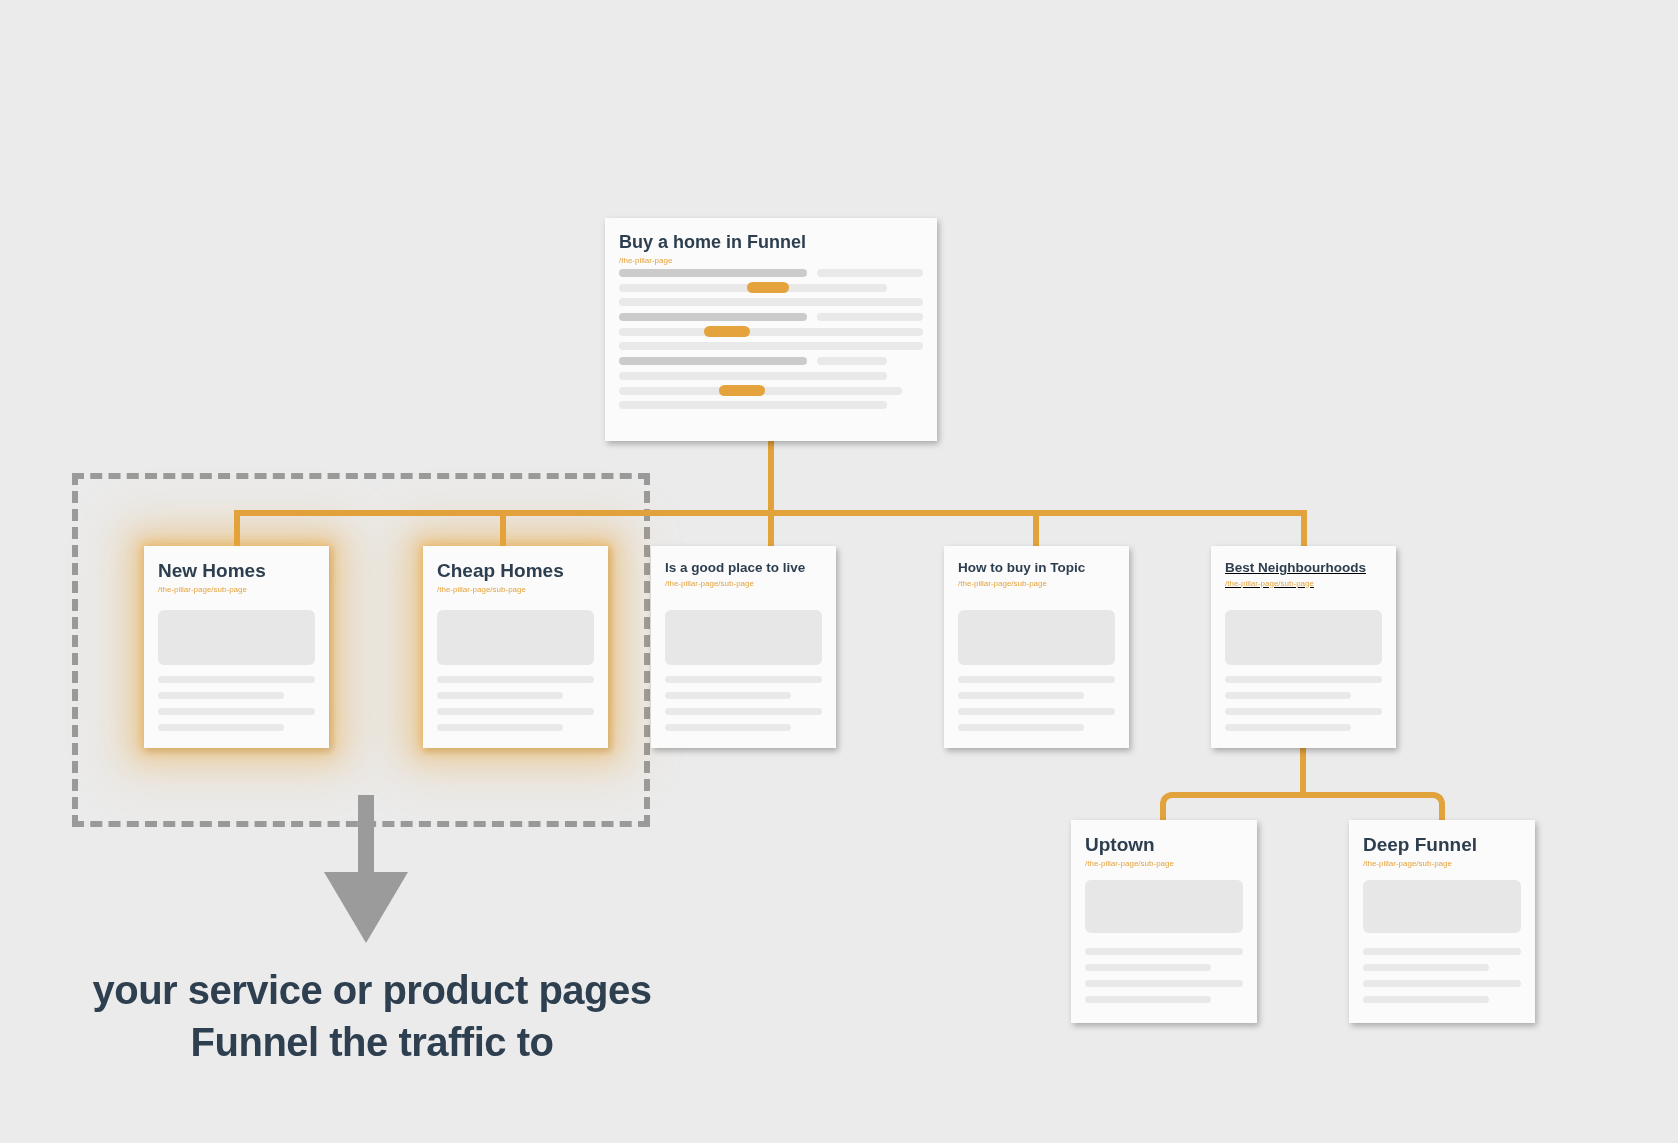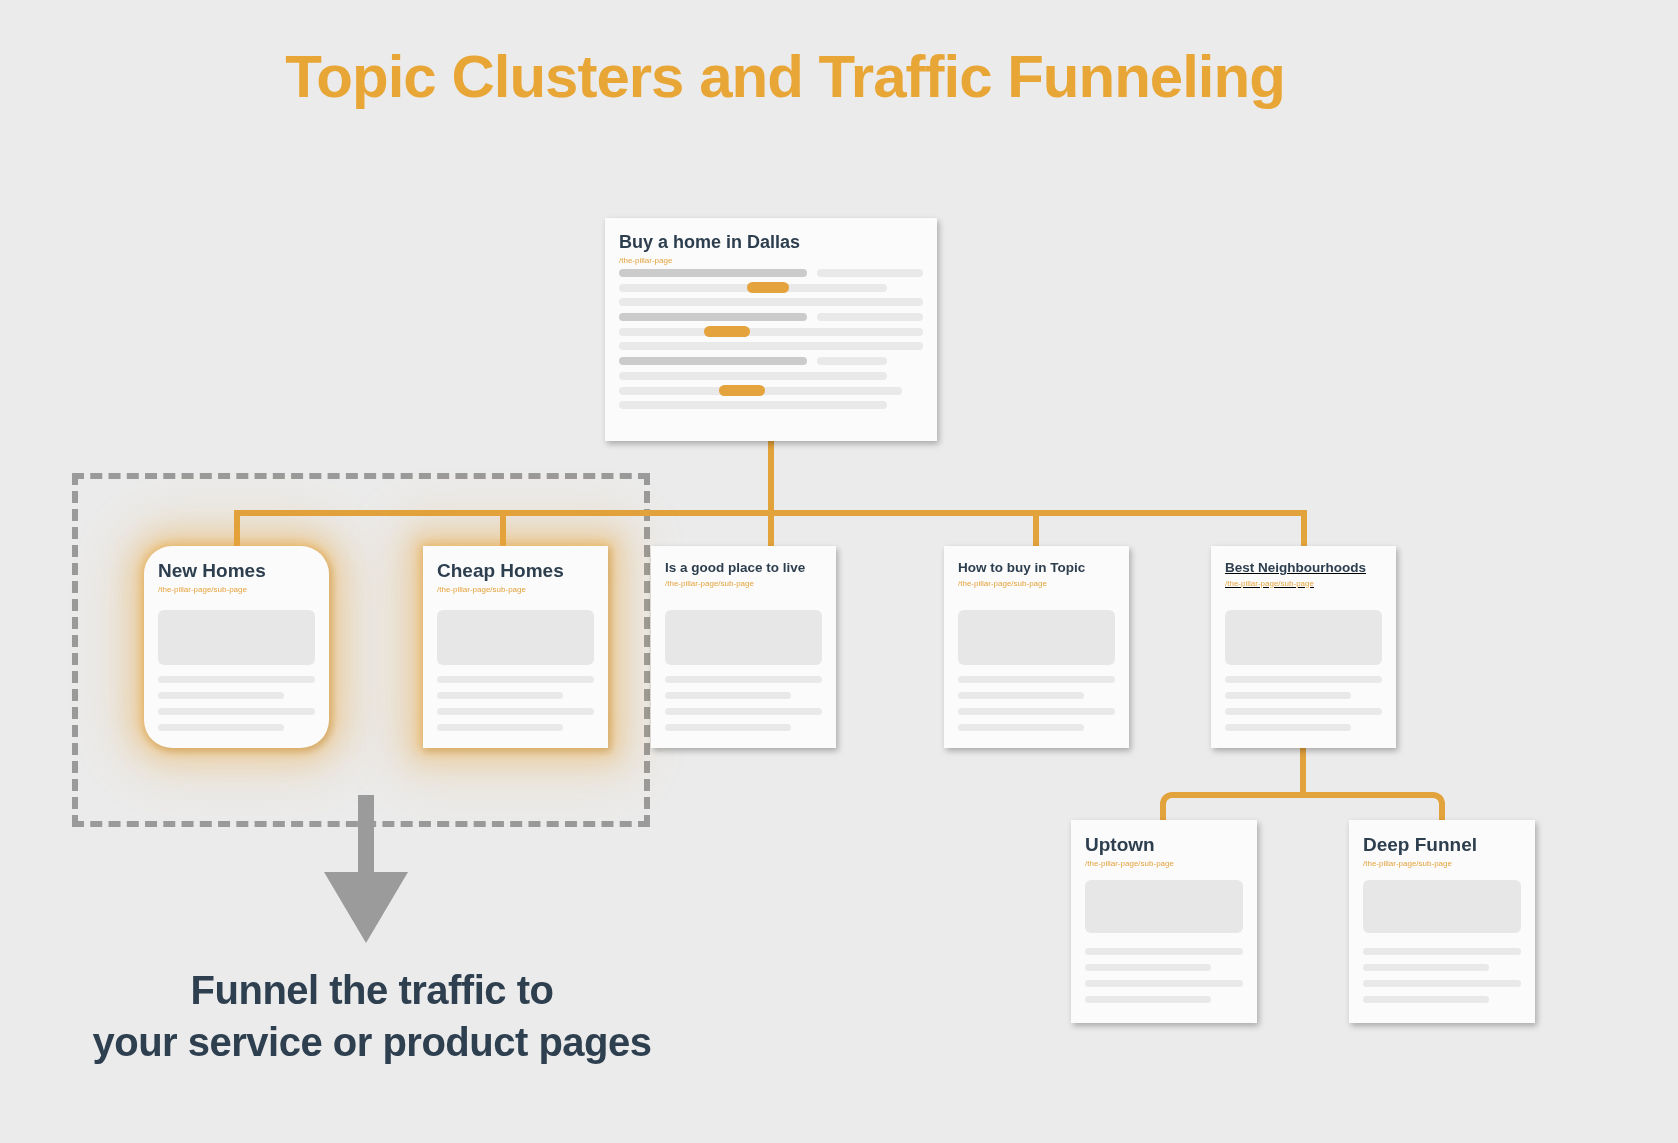--- a/index.html
+++ b/index.html
@@ -55,24 +55,23 @@
     border-left:42px solid transparent;border-right:42px solid transparent;border-top:71px solid #9b9b9b;}
 
   .funnel-caption{position:absolute;left:62px;top:964px;width:620px;text-align:center;z-index:4;
     font-size:40px;font-weight:bold;letter-spacing:-0.5px;line-height:52px;color:#2e3f50;}
 </style>
 </head>
 <body>
 
 <div class="canvas">
 
-  <div class="page-title">Topic Clusters and Traffic Funneling</div>
 
   <div class="card pillar">
-    <div class="ttl">Buy a home in Dallas</div>
+    <div class="ttl">Buy a home in Funnel</div>
     <div class="url">/the-pillar-page</div>
     <div class="pillar-rows" id="pillar-rows">
         <div class="prow">
           <div class="seg dark" style="left: 0%; width: 62%;"></div>
           <div class="seg light" style="left: 65%; width: 35%;"></div>
         </div>
         <div class="prow">
           <div class="seg light" style="left: 0%; width: 88%;"></div>
           <div class="pill" style="left: 42%; width: 14%;"></div>
         </div>
@@ -113,21 +112,21 @@
   <div class="conn" style="left:500px;top:510px;width:6px;height:40px;"></div>
   <div class="conn" style="left:768px;top:510px;width:6px;height:40px;"></div>
   <div class="conn" style="left:1033px;top:510px;width:6px;height:40px;"></div>
   <div class="conn" style="left:1301px;top:510px;width:6px;height:40px;"></div>
 
   <div class="conn" style="left:1300px;top:748px;width:6px;height:50px;"></div>
   <div class="bracket" style="left:1160px;top:792px;width:273px;height:24px;"></div>
 
   <div class="dashed-box"></div>
 
-  <div class="card sub big glow" style="left:144px;border-radius:28px;">
+  <div class="card sub big glow" style="left:144px;">
     <div class="ttl">New Homes</div>
     <div class="url">/the-pillar-page/sub-page</div>
     <div class="imgph"></div>
     <div class="lines">
         <div class="bar" style="width: 100%;"></div>
         <div class="bar" style="width: 80%;"></div>
         <div class="bar" style="width: 100%;"></div>
         <div class="bar" style="width: 80%;"></div>
       </div>
   </div>
@@ -201,17 +200,17 @@
         <div class="bar" style="width: 80%;"></div>
         <div class="bar" style="width: 100%;"></div>
         <div class="bar" style="width: 80%;"></div>
       </div>
   </div>
 
   <div class="arrow-stem"></div>
   <div class="arrow-head"></div>
 
   <div class="funnel-caption">
+    <div>your service or product pages</div>
     <div>Funnel the traffic to</div>
-    <div>your service or product pages</div>
   </div>
 
 </div>
 
 </body></html>

